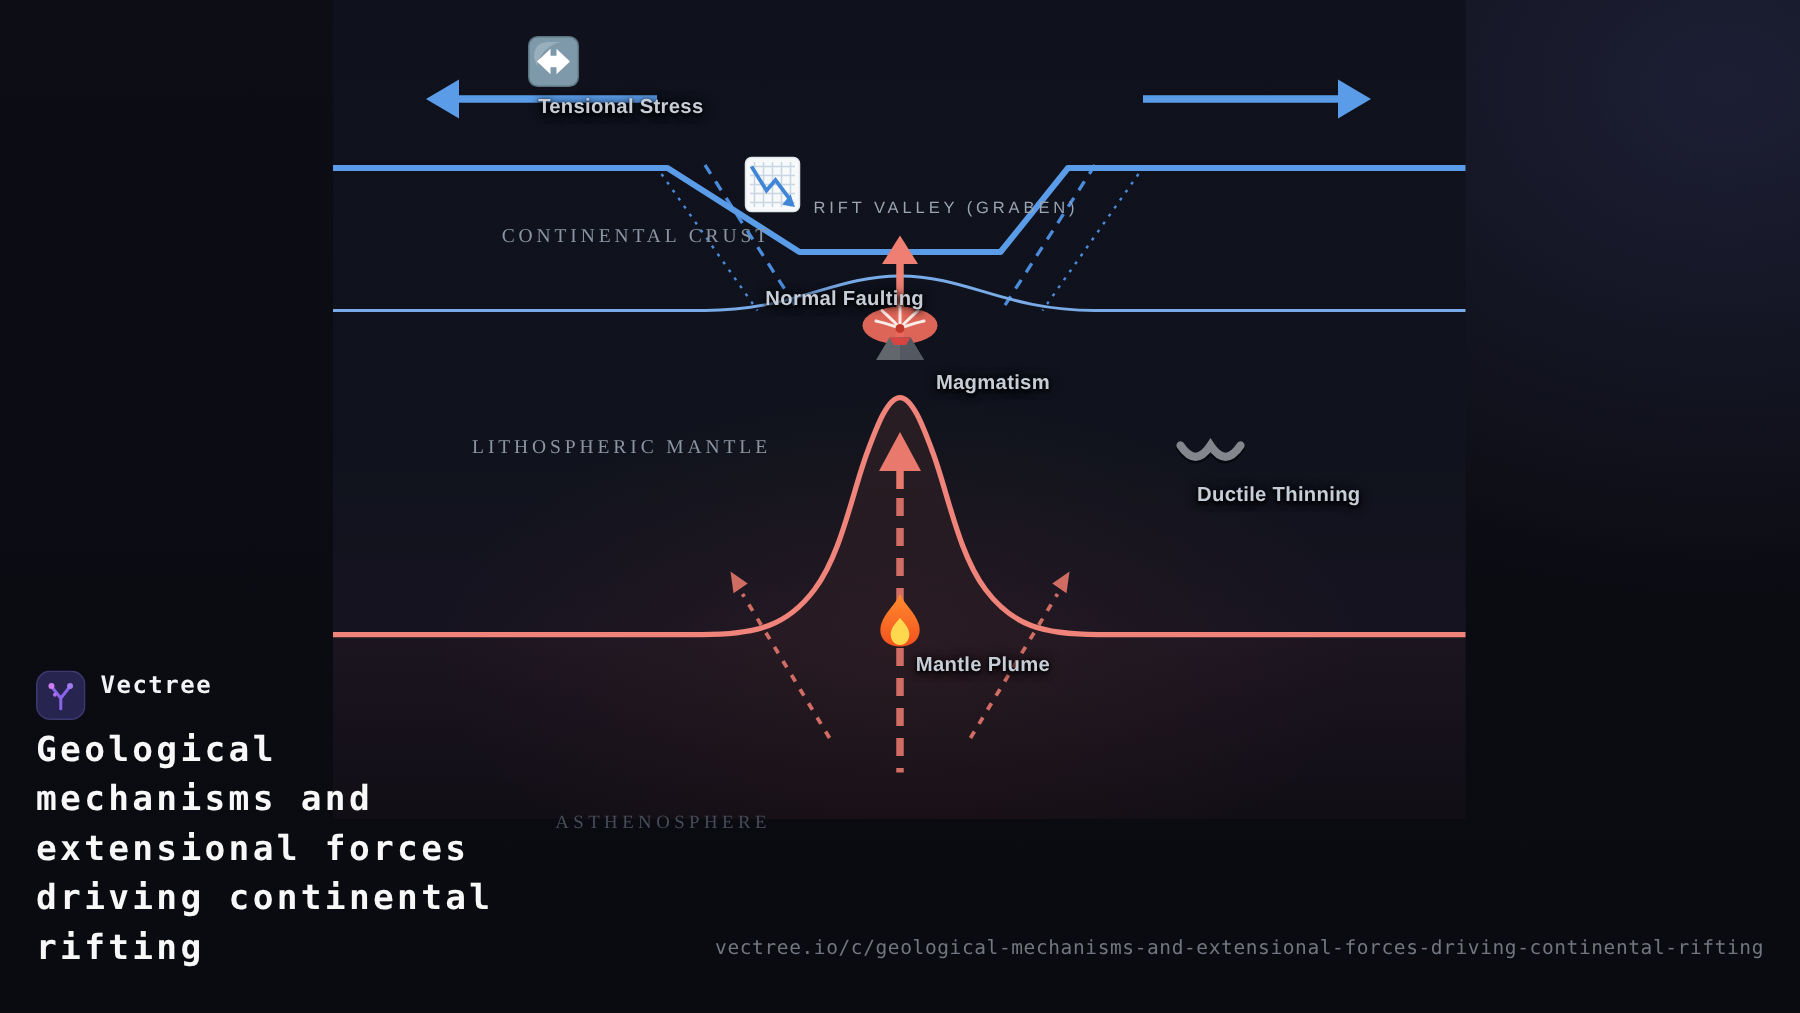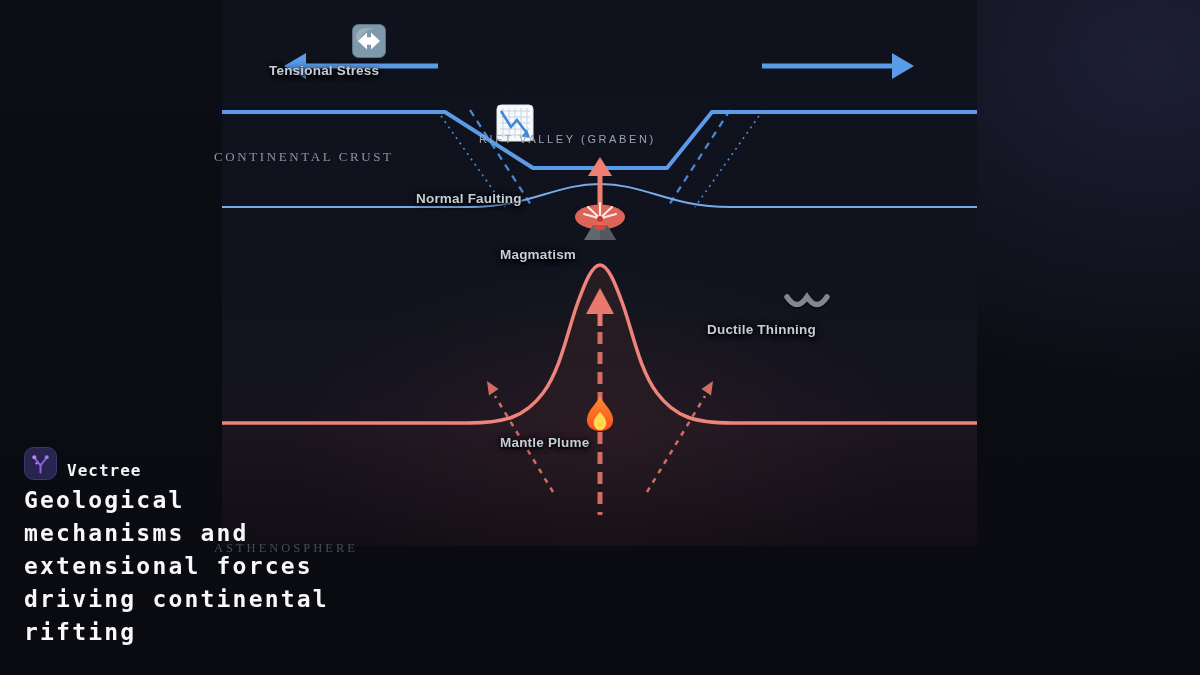--- a/index.html
+++ b/index.html
@@ -6,27 +6,27 @@
   .stage{position:relative;width:1200px;height:675px;overflow:hidden;
          background:
            radial-gradient(ellipse 620px 480px at 1150px 60px, rgba(42,44,78,.55) 0%, rgba(42,44,78,0) 70%),
            linear-gradient(180deg,#0d0e15 0%,#0b0c12 60%,#0a0b10 100%);
          font-family:"Liberation Sans",sans-serif;}
   .panel{position:absolute;left:222px;top:0;width:755px;height:546px;
          background:
            radial-gradient(ellipse 430px 240px at 50% 80%, rgba(125,62,52,.16) 0%, rgba(125,62,52,0) 72%),
            linear-gradient(180deg,#0f121c 0%,#10131d 55%,#161320 78%,#110e15 100%);}
   svg.overlay{position:absolute;left:0;top:0;width:1200px;height:675px;}
-  .lbl{position:absolute;text-align:left;pointer-events:none;}
+  .lbl{position:absolute;text-align:right;pointer-events:none;}
   .layer-lbl{font-size:13px;color:#8c95a4;letter-spacing:2.6px;font-family:Liberation Serif, serif;}
   .layer-lbl.dim{color:#454b58;letter-spacing:3px;font-size:12.5px;}
   .rift-lbl{font-size:11px;color:#9aa4b2;letter-spacing:2.6px;}
   .feat-lbl{font-size:13.5px;font-weight:bold;color:#c7cdd7;letter-spacing:.2px;
             text-shadow:0 1px 2px rgba(0,0,0,.95),0 0 7px rgba(0,0,0,.75),0 2px 5px rgba(0,0,0,.8);}
-  .brand{position:absolute;left:24px;top:447px;display:flex;align-items:flex-end;gap:10px;}
+  .brand{position:absolute;left:24px;top:447px;display:flex;align-items:flex-start;gap:10px;}
   .brand-name{font-family:"DejaVu Sans Mono",monospace;font-weight:bold;font-size:16px;
               color:#f2f3f5;letter-spacing:1px;}
   .title{position:absolute;left:24px;top:484px;width:470px;
          font-family:"DejaVu Sans Mono",monospace;font-weight:bold;font-size:23px;
          line-height:33px;letter-spacing:2.2px;color:#f8f8f8;white-space:pre-line;}
   .url{position:absolute;right:24px;top:625px;font-family:"DejaVu Sans Mono",monospace;
        font-size:13px;letter-spacing:.4px;color:#71767f;}
 </style>
 </head>
 <body>
@@ -139,20 +139,21 @@
 
     <g>
       <path fill="url(#flame)" d="M600 396 C597 403 590 408 587.5 416 C585 424.5 590.5 431 600 431 C609.5 431 615 424.5 612.5 416
            C610 408 603 403 600 396 Z"></path>
       <path fill="#ffd84d" d="M600 412 C596.5 416 593.8 419 593.8 423 C593.8 427.3 596.8 430 600 430 C603.2 430 606.2 427.3 606.2 423
            C606.2 419 603.5 416 600 412 Z"></path>
     </g>
   </svg>
 
   <div class="lbl layer-lbl" style="left:214px;top:149px;width:300px;">CONTINENTAL CRUST</div>
+  <div class="lbl layer-lbl" style="left:214px;top:290px;width:300px;">LITHOSPHERIC MANTLE</div>
   <div class="lbl layer-lbl dim" style="left:214px;top:507px;width:300px;margin-top:34px;">ASTHENOSPHERE</div>
   <div class="lbl rift-lbl" style="left:479px;top:133px;width:240px;">RIFT VALLEY (GRABEN)</div>
 
   <div class="lbl feat-lbl" style="left:269px;top:63px;width:200px;">Tensional Stress</div>
   <div class="lbl feat-lbl" style="left:416px;top:144px;width:200px;margin-top:47px;">Normal Faulting</div>
   <div class="lbl feat-lbl" style="left:500px;top:247px;width:200px;">Magmatism</div>
   <div class="lbl feat-lbl" style="left:707px;top:322px;width:200px;">Ductile Thinning</div>
   <div class="lbl feat-lbl" style="left:500px;top:435px;width:200px;">Mantle Plume</div>
 
   <div class="brand">
@@ -169,14 +170,15 @@
     </svg>
     <span class="brand-name">Vectree</span>
   </div>
 
   <div class="title">Geological
 mechanisms and
 extensional forces
 driving continental
 rifting</div>
 
+  <div class="url">vectree.io/c/geological-mechanisms-and-extensional-forces-driving-continental-rifting</div>
 
 </div>
 
 </body></html>

